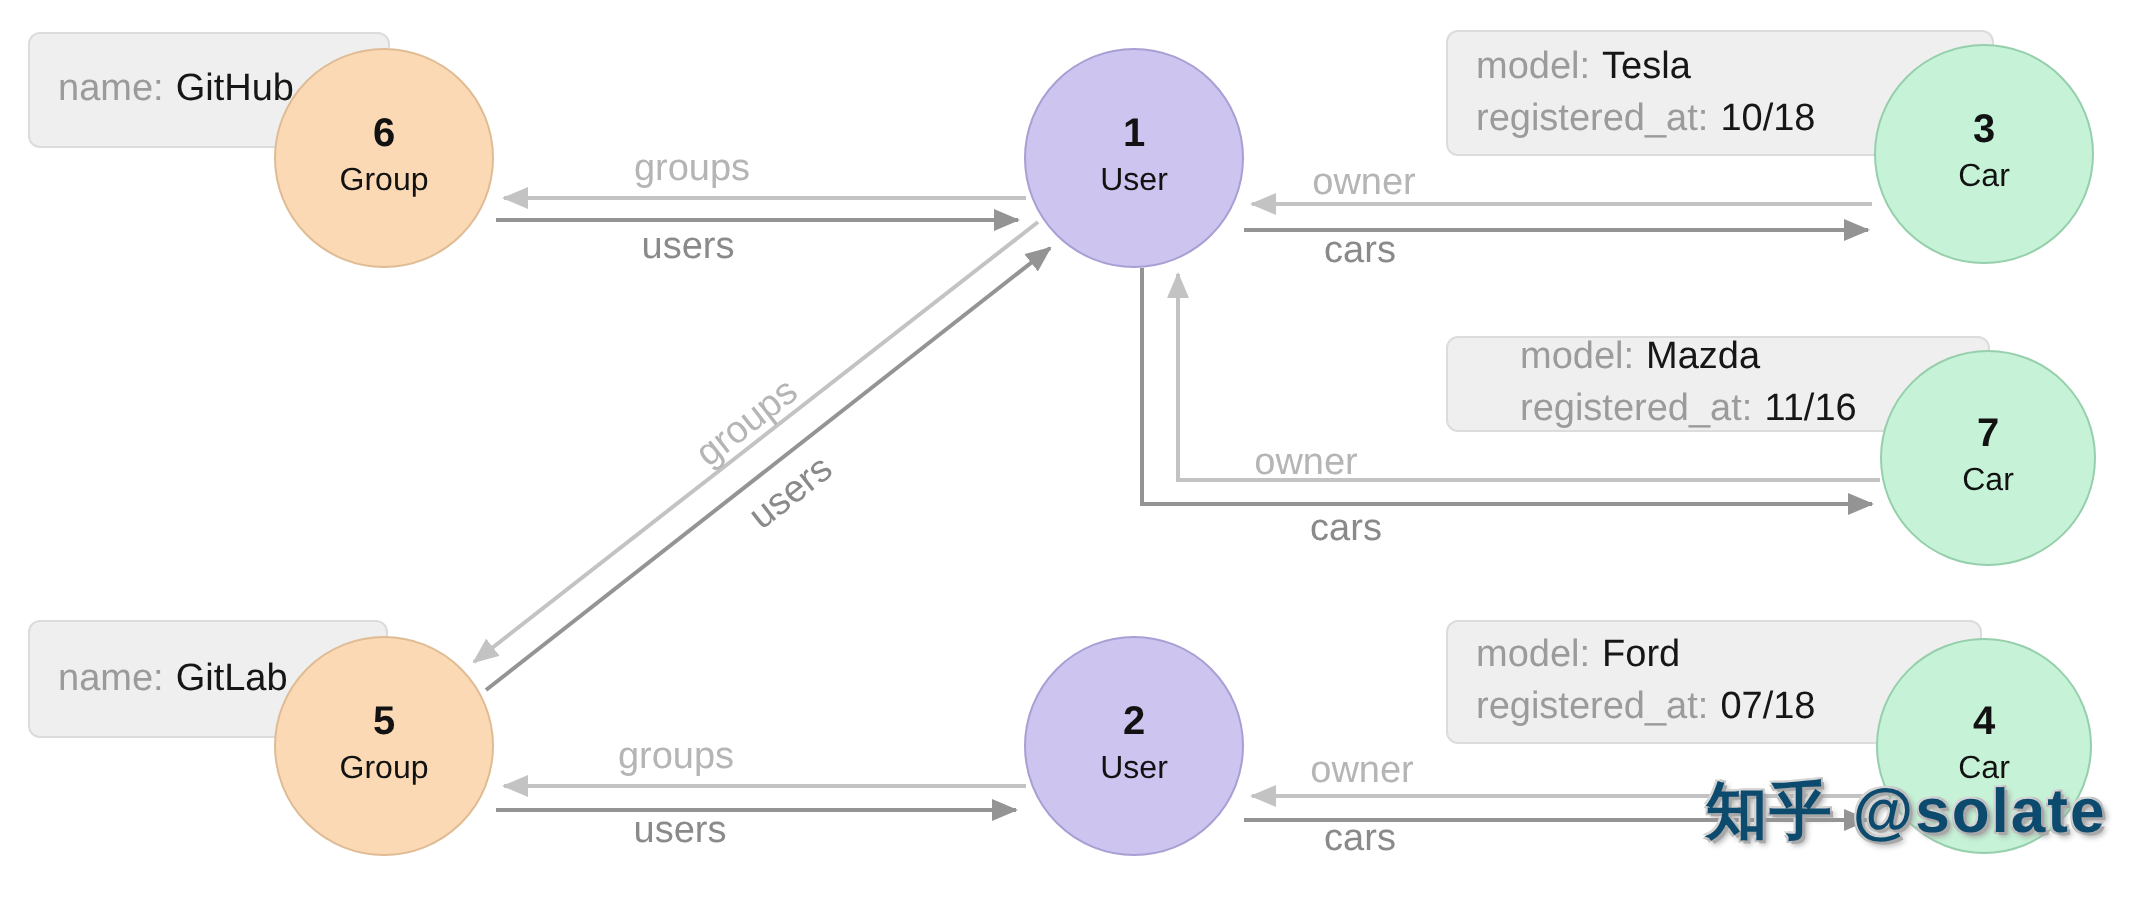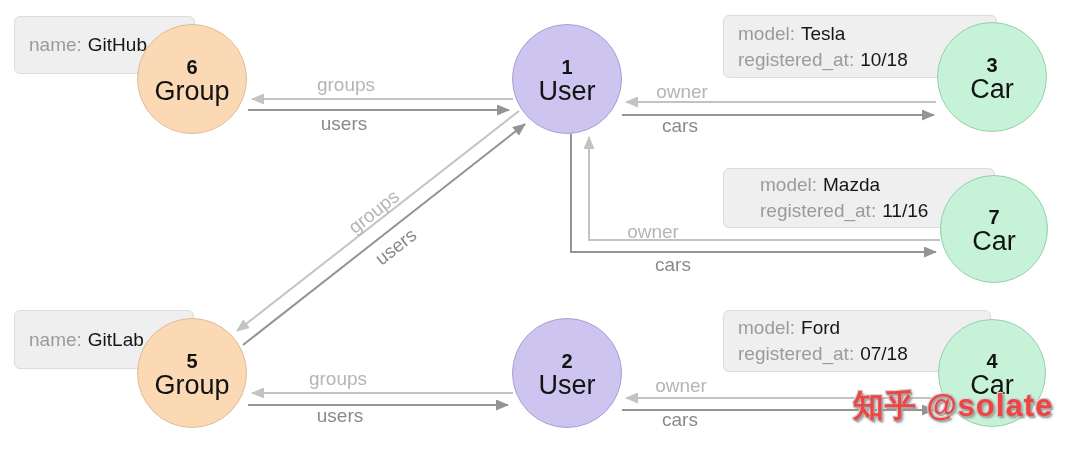--- a/index.html
+++ b/index.html
@@ -19,31 +19,31 @@
   .prop-value{color:#161616;}
   .node{
     position:absolute;border-radius:50%;box-sizing:border-box;
     display:flex;flex-direction:column;align-items:center;justify-content:center;
     color:#121212;text-align:center;
   }
   .node-group{background:#fbd9b5;border:1px solid #e0bc95;}
   .node-user{background:#cdc4ef;border:1px solid #a89fd4;}
   .node-car{background:#c6f3d7;border:1px solid #95cfab;}
   .node-id{font-weight:700;font-size:20px;line-height:24px;}
-  .node-label{font-size:27px;line-height:24px;text-align:right;}
+  .node-label{font-size:16px;line-height:24px;text-align:right;}
   .edge-label{
     position:absolute;font-size:19px;white-space:nowrap;
     transform:translate(-50%,-50%);
   }
   .edge-label.light{color:#b5b5b5;}
   .edge-label.dark{color:#8a8a8a;}
   .edge-label.diag{transform:translate(-50%,-50%) rotate(-38deg);}
   .watermark{
     position:absolute;left:953px;top:406px;transform:translate(-50%,-50%);
-    font-size:31px;font-weight:700;color:#ef4444;white-space:nowrap;letter-spacing:1px;
+    font-size:31px;font-weight:700;color:#0c4a6e;white-space:nowrap;letter-spacing:1px;
     text-shadow:1.5px 1.5px 0 #a8a8a8,-1px -1px 0 #d5d5d5,1px -1px 0 #c0c0c0,-1px 1px 0 #c0c0c0,2px 2px 3px #9a9a9a;
   }
 </style>
 </head>
 <body>
 
 <div class="canvas">
 
   <svg class="edge-layer" width="1078" height="450">
     <defs>
@@ -68,21 +68,21 @@
     <line class="edge-line-dark" x1="622" y1="410" x2="934" y2="410" marker-end="url(#arrow-dark)"></line>
   </svg>
 
   <div class="prop-box" style="left:14px;top:16px;width:181px;height:58px;">
     <div><span class="prop-key">name:</span><span class="prop-value">GitHub</span></div>
   </div>
   <div class="prop-box" style="left:723px;top:15px;width:274px;height:63px;">
     <div><span class="prop-key">model:</span><span class="prop-value">Tesla</span></div>
     <div><span class="prop-key">registered_at:</span><span class="prop-value">10/18</span></div>
   </div>
-  <div class="prop-box" style="left:723px;top:168px;width:272px;height:60px;padding-left:36px;">
+  <div class="prop-box" style="left:723px;top:168px;width:272px;height:48px;padding-left:36px;">
     <div><span class="prop-key">model:</span><span class="prop-value">Mazda</span></div>
     <div><span class="prop-key">registered_at:</span><span class="prop-value">11/16</span></div>
   </div>
   <div class="prop-box" style="left:14px;top:310px;width:180px;height:59px;">
     <div><span class="prop-key">name:</span><span class="prop-value">GitLab</span></div>
   </div>
   <div class="prop-box" style="left:723px;top:310px;width:268px;height:62px;">
     <div><span class="prop-key">model:</span><span class="prop-value">Ford</span></div>
     <div><span class="prop-key">registered_at:</span><span class="prop-value">07/18</span></div>
   </div>

